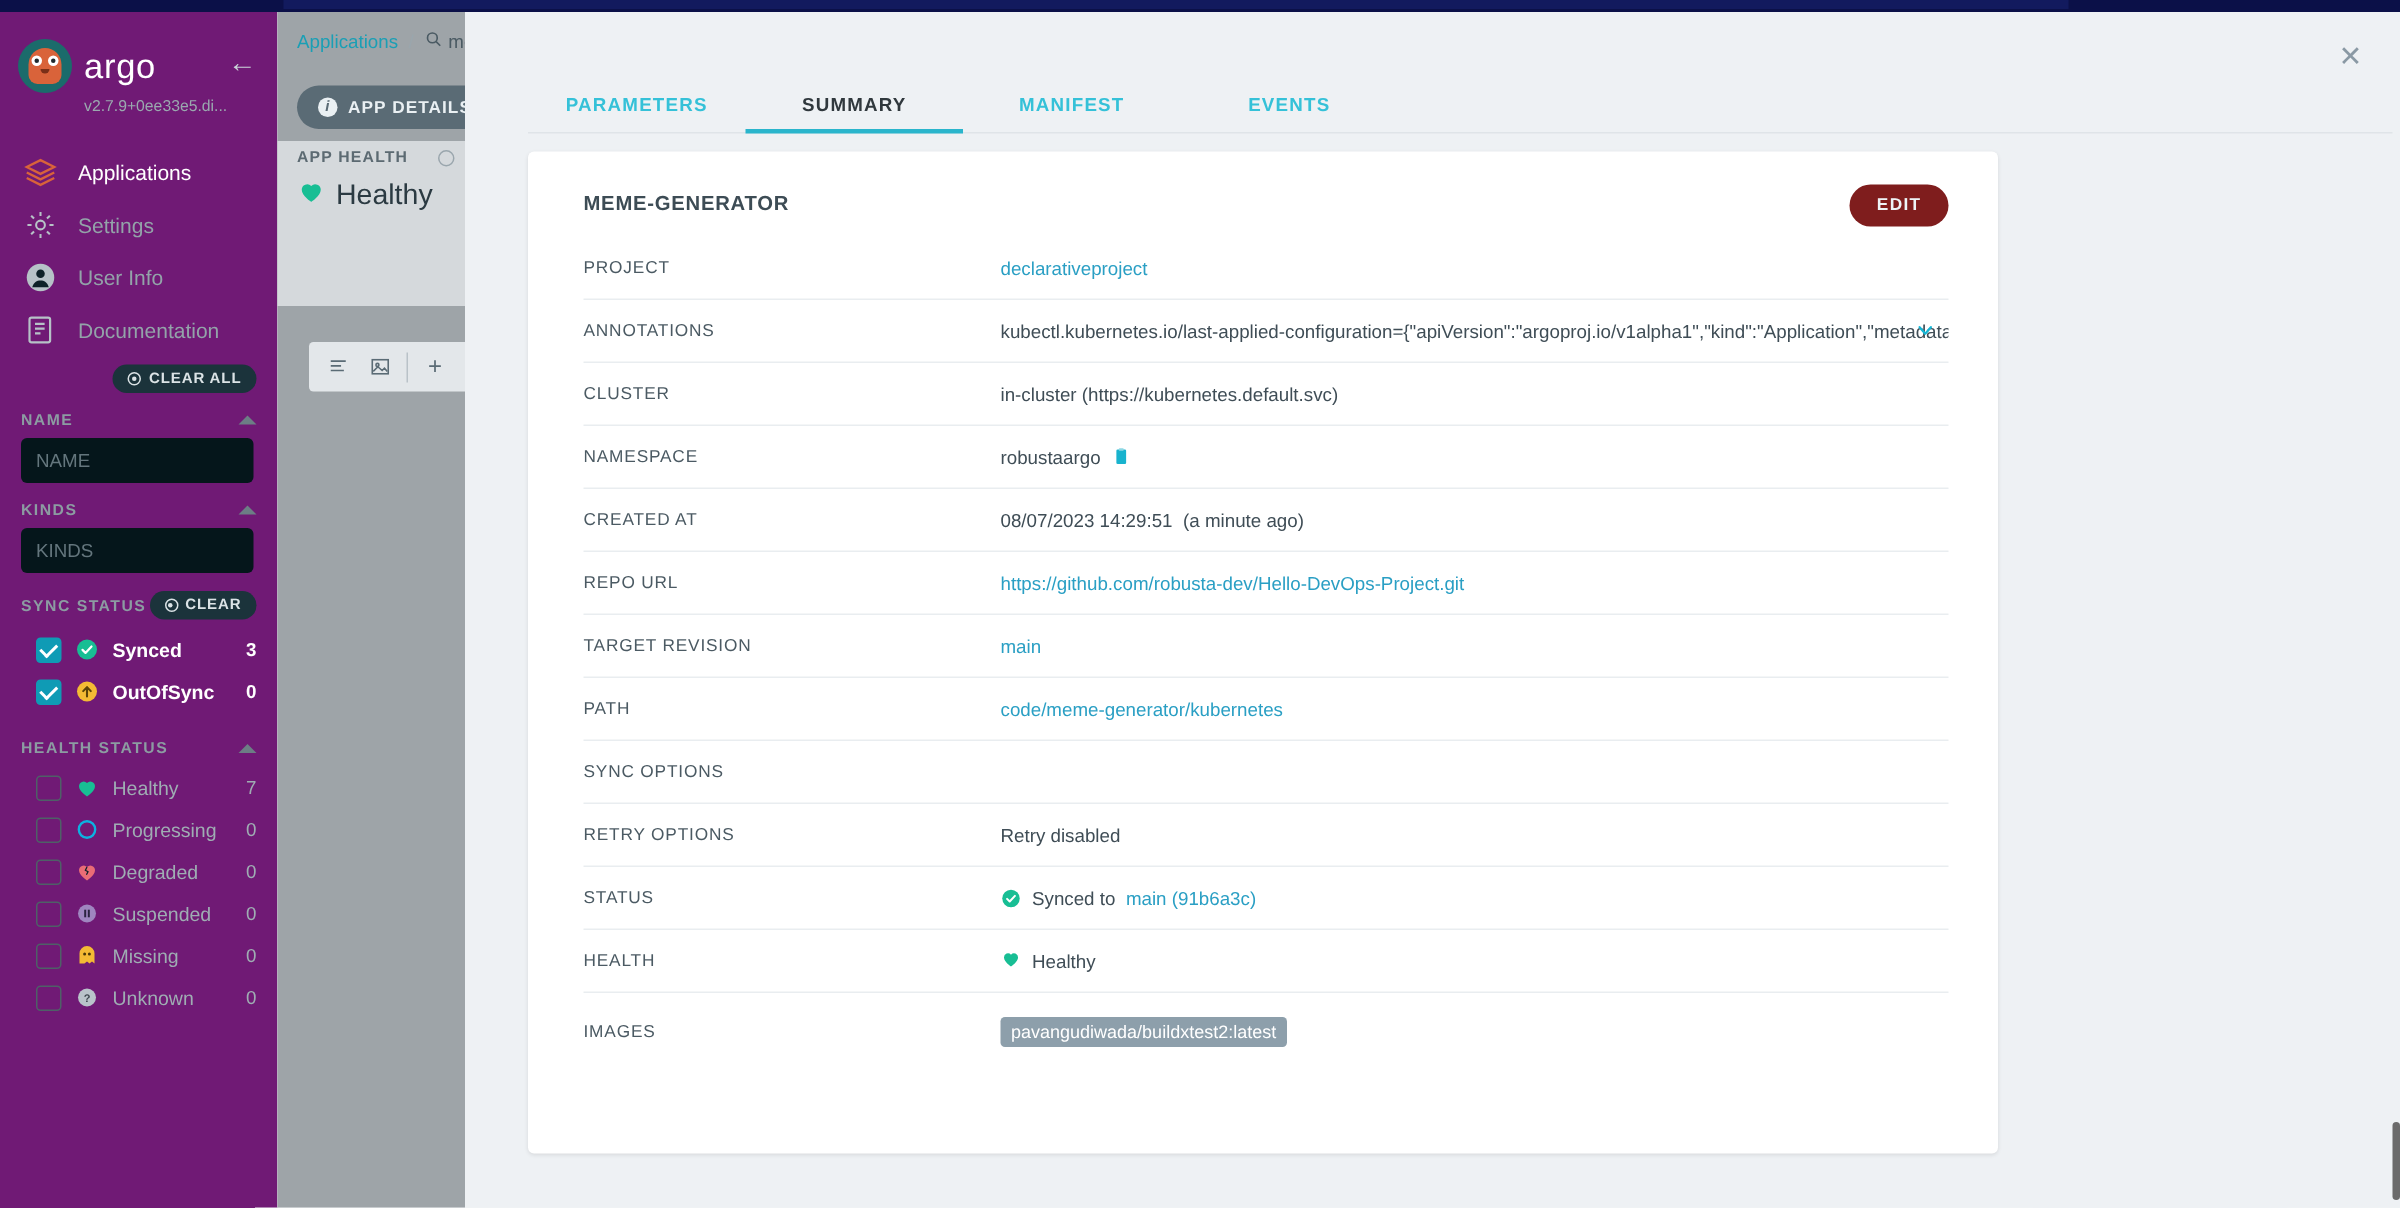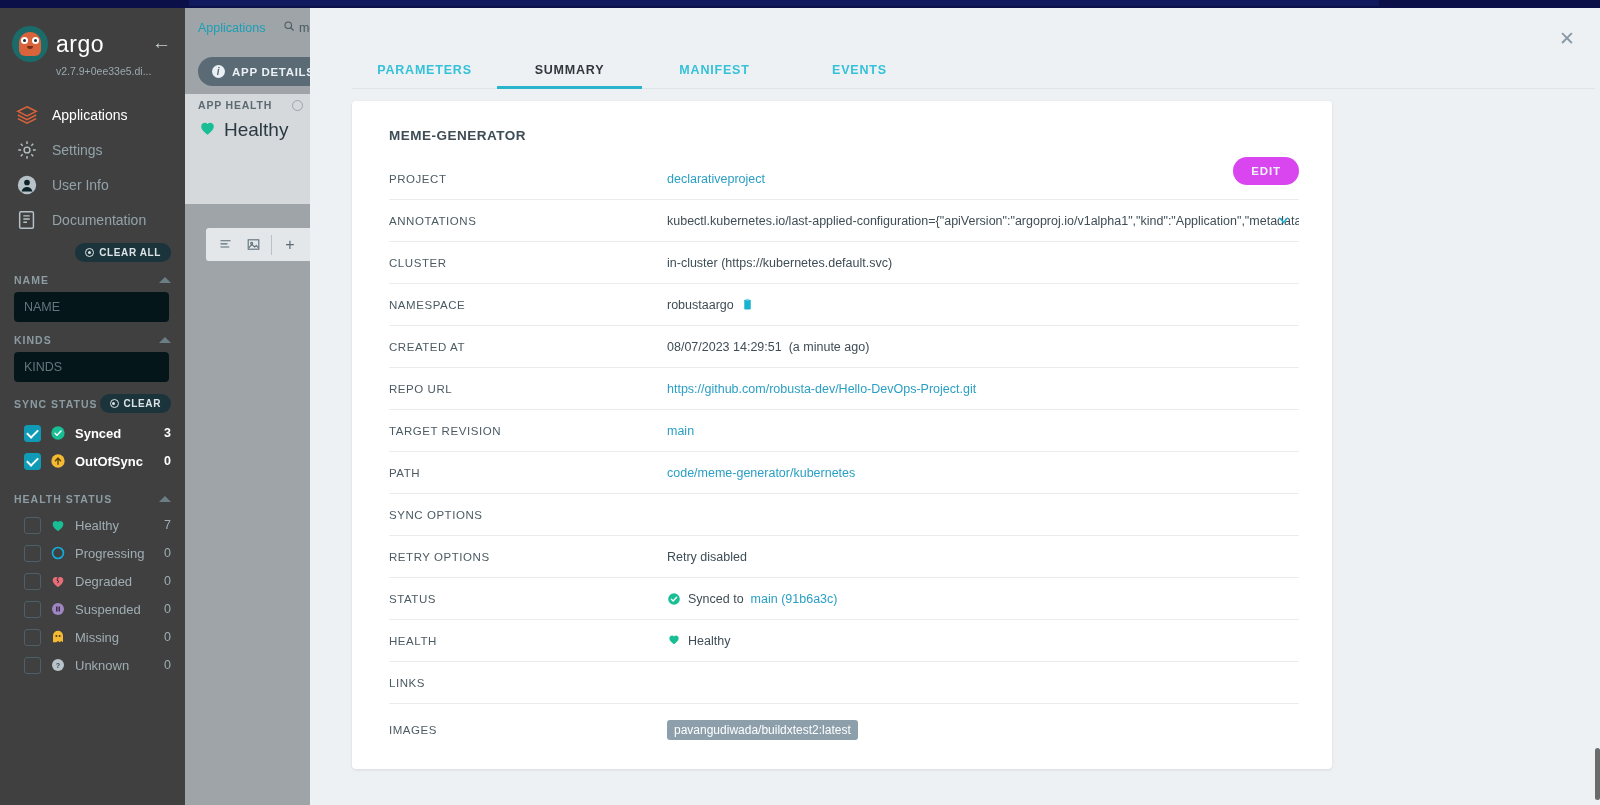--- a/index.html
+++ b/index.html
@@ -16,21 +16,21 @@
     background: #0b1048;
   }
   .topbar-inner {
     position: absolute; top: 0; left: 189px; width: 1190px; height: 6px;
     background: #121a5e;
   }
 
   
   .sidebar {
     position: absolute; top: 8px; left: 0; width: 185px; height: 797px;
-    background: #404040; color: #dfe5e8; overflow: hidden;
+    background: #701a75; color: #dfe5e8; overflow: hidden;
   }
   .sb-head { display: flex; align-items: flex-start; padding: 18px 14px 0 12px; }
   .sb-logo-wrap { display: flex; flex-direction: column; }
   .sb-logo-row { display: flex; align-items: center; gap: 8px; }
   .octo {
     width: 36px; height: 36px; border-radius: 50%;
     background: #1b6b6b; position: relative; flex: none;
     display: flex; align-items: center; justify-content: center;
   }
   .octo .body {
@@ -209,25 +209,24 @@
   .card {
     position: absolute; top: 93px; left: 42px; width: 980px; height: 668px;
     background: #ffffff; border-radius: 4px;
     box-shadow: 0 1px 3px rgba(0,0,0,.10);
   }
   .card-title {
     position: absolute; top: 27px; left: 37px; font-size: 13.5px;
     font-weight: bold; letter-spacing: .5px; color: #3d4c55;
   }
   .edit-btn {
-    position: absolute; top: 22px; right: 33px; background: #d946ef;
+    position: absolute; top: 22px; right: 33px; background: #7f1d1d;
     color: #eef3f6; border-radius: 16px; font-size: 11.5px; font-weight: bold;
     letter-spacing: .9px; padding: 8px 18px; cursor: pointer; border: none;
     font-family: "Liberation Sans", sans-serif;
-    margin-top: 34px;
   }
 
   .rows { position: absolute; top: 57px; left: 37px; right: 33px; }
   .row {
     display: flex; align-items: center; min-height: 42px;
     border-bottom: 1px solid #e9edf0; position: relative;
   }
   .row:last-child { border-bottom: none; }
   .row .k {
     width: 278px; flex: none; font-size: 11.5px; letter-spacing: .55px;
@@ -616,24 +615,20 @@
         <div class="v">
           <span>
             <svg viewBox="0 0 24 24" width="14" height="14" fill="#18be94">
                 <path d="M12 21s-8-5-8-10.2A4.6 4.6 0 0 1 12 7.6 4.6 4.6 0 0 1 20 10.8C20 16 12 21 12 21z"></path>
               </svg>
           </span>
           <span>Healthy</span>
         </div>
       </div>
 
-      <div class="row">
-        <div class="k">LINKS</div>
-        <div class="v"></div>
-      </div>
 
       <div class="row" style="min-height:52px;">
         <div class="k">IMAGES</div>
         <div class="v">
           <span class="img-badge">pavangudiwada/buildxtest2:latest</span>
         </div>
       </div>
 
     </div>
   </div>

